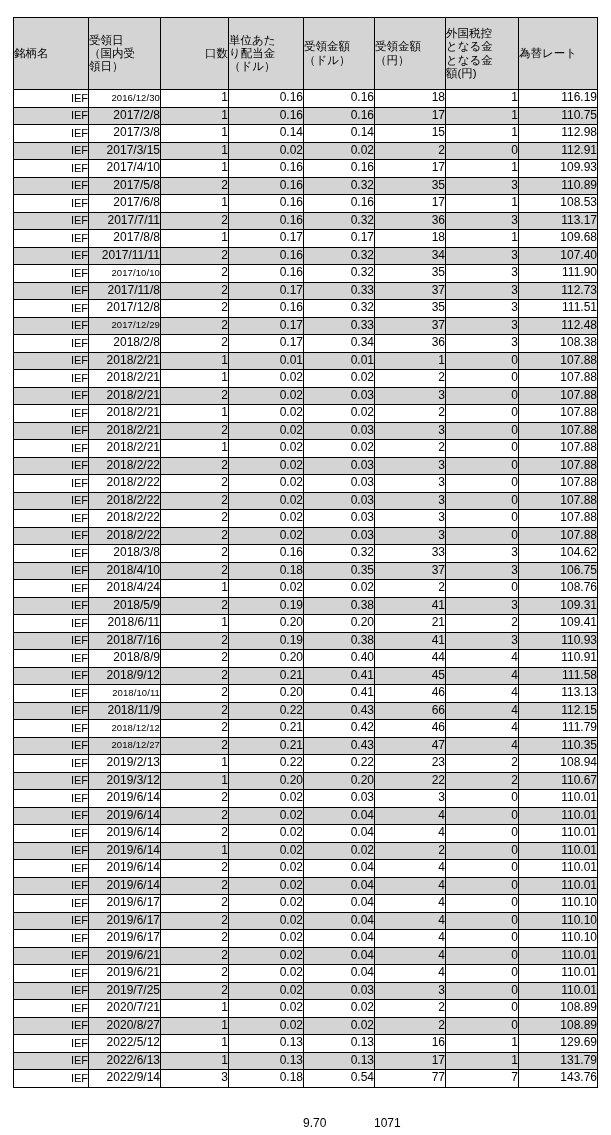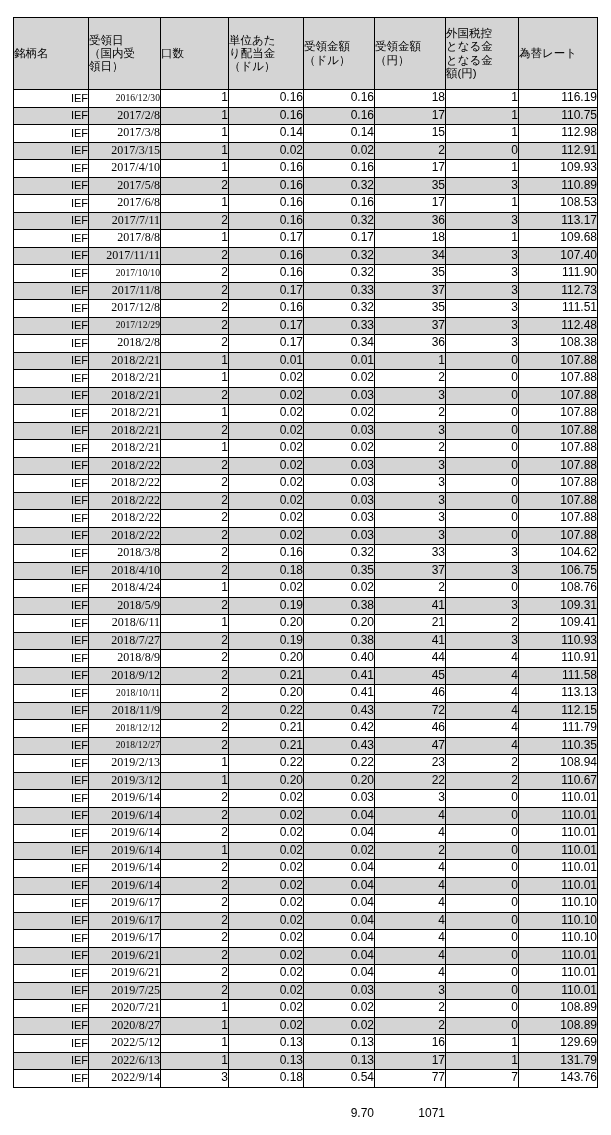--- a/index.html
+++ b/index.html
@@ -55,21 +55,21 @@
     text-align: left;
     font-size: 11.5px;
     line-height: 1.22;
     padding: 2px 2px 2px 3px;
     vertical-align: middle;
     word-break: break-all;
     white-space: normal;
   }
   th.h-name     { vertical-align: middle; }
   th.h-date     { vertical-align: middle; }
-  th.h-units    { vertical-align: middle; }
+  th.h-units    { vertical-align: middle; text-align: right; }
   th.h-perunit  { vertical-align: middle; }
   th.h-usd      { vertical-align: middle; }
   th.h-jpy      { vertical-align: middle; }
   th.h-credit   { vertical-align: middle; }
   th.h-fx       { vertical-align: middle; }
 
   
   tbody tr {
     height: 17.5px;
   }
@@ -83,21 +83,20 @@
   td.c-name {
     text-align: right;
     padding-left: 3px;
     font-size: 11px;
   }
   td.c-date {
     text-align: right;
     padding-right: 3px;
     font-size: 12px;
     white-space: nowrap;
-    font-family: Liberation Serif, serif;
   }
   td.c-date.narrow {
     font-size: 9.5px;
     letter-spacing: 0.1px;
   }
   td.c-num {
     text-align: right;
     padding-right: 4px;
     font-size: 12px;
     white-space: nowrap;
@@ -116,23 +115,23 @@
   
   .totals-row {
     position: absolute;
     left: 13px;
     top: 1106px;
     width: 584px;
     height: 20px;
   }
   .totals-row .tot {
     position: absolute;
-    top: 0;
+    top: 10px;
     font-size: 12px;
-    text-align: right;
+    text-align: left;
     white-space: nowrap;
   }
   .totals-row .tot-usd {
     left: 290px;
     width: 71px;
     padding-right: 4px;
   }
   .totals-row .tot-jpy {
     left: 361px;
     width: 71px;
@@ -498,21 +497,21 @@
           <td class="c-date">2018/6/11</td>
           <td class="c-num">1</td>
           <td class="c-num">0.20</td>
           <td class="c-num">0.20</td>
           <td class="c-num">21</td>
           <td class="c-num">2</td>
           <td class="c-num">109.41</td>
         </tr>
         <tr class="alt">
           <td class="c-name">IEF</td>
-          <td class="c-date">2018/7/27</td>
+          <td class="c-date">2018/7/16</td>
           <td class="c-num">2</td>
           <td class="c-num">0.19</td>
           <td class="c-num">0.38</td>
           <td class="c-num">41</td>
           <td class="c-num">3</td>
           <td class="c-num">110.93</td>
         </tr>
         <tr class="plain">
           <td class="c-name">IEF</td>
           <td class="c-date">2018/8/9</td>
@@ -542,21 +541,21 @@
           <td class="c-num">46</td>
           <td class="c-num">4</td>
           <td class="c-num">113.13</td>
         </tr>
         <tr class="alt">
           <td class="c-name">IEF</td>
           <td class="c-date">2018/11/9</td>
           <td class="c-num">2</td>
           <td class="c-num">0.22</td>
           <td class="c-num">0.43</td>
-          <td class="c-num">72</td>
+          <td class="c-num">66</td>
           <td class="c-num">4</td>
           <td class="c-num">112.15</td>
         </tr>
         <tr class="plain">
           <td class="c-name">IEF</td>
           <td class="c-date narrow">2018/12/12</td>
           <td class="c-num">2</td>
           <td class="c-num">0.21</td>
           <td class="c-num">0.42</td>
           <td class="c-num">46</td>

